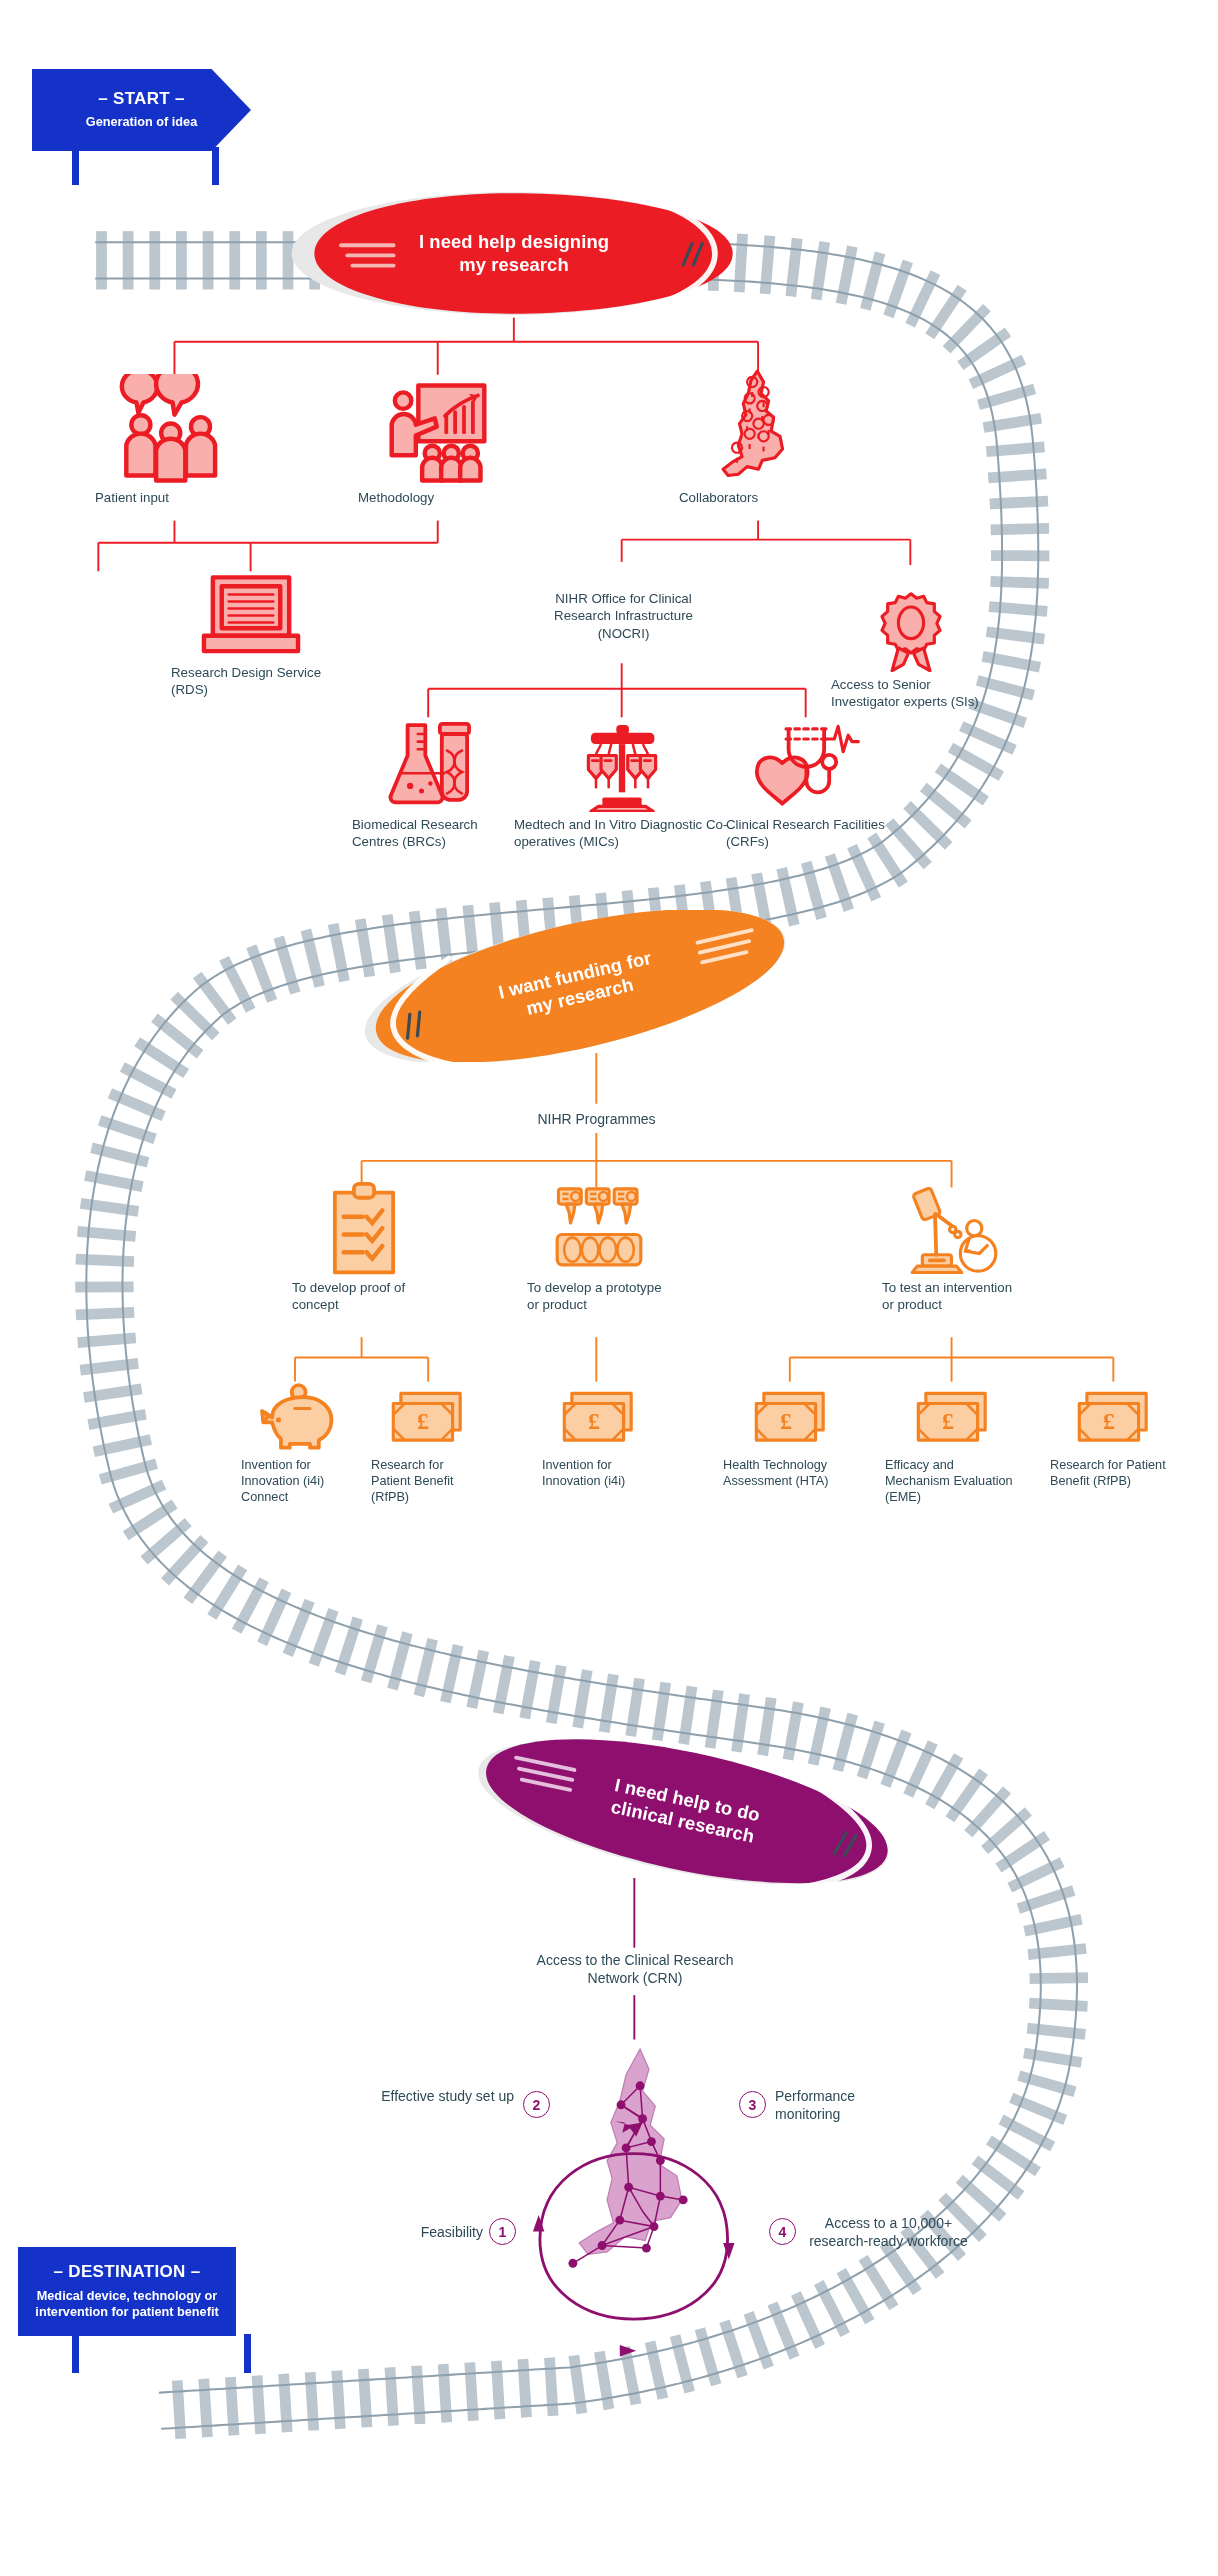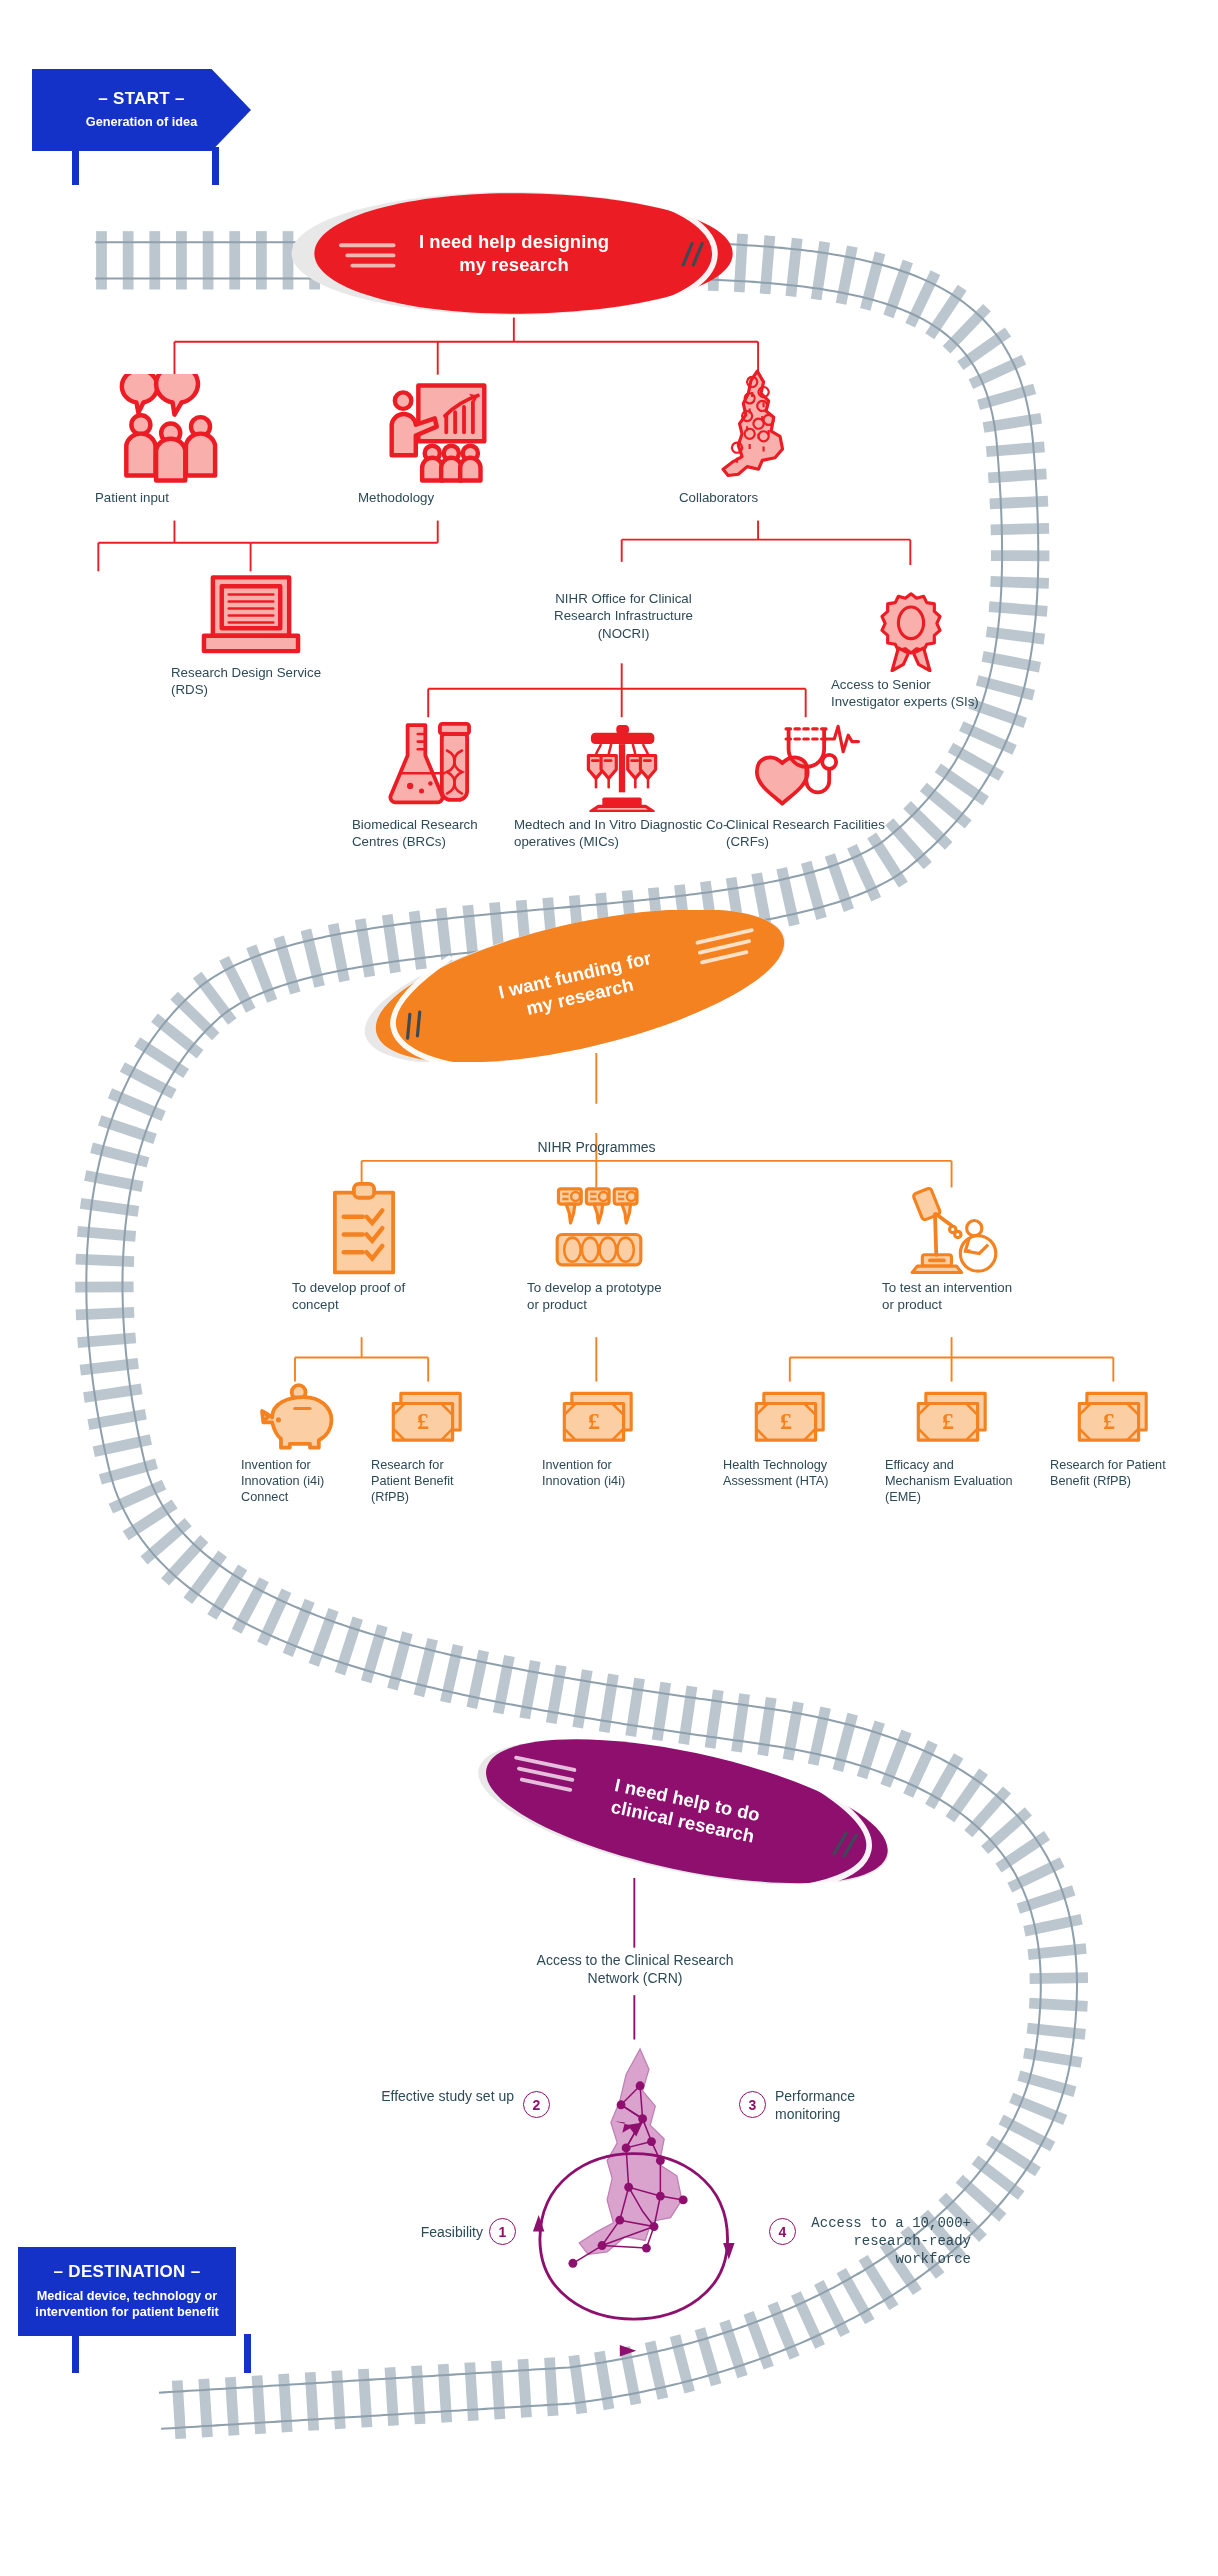--- a/index.html
+++ b/index.html
@@ -530,21 +530,21 @@
           <line x1="92" y1="104" x2="80" y2="140"></line>
           <line x1="108" y1="104" x2="96" y2="140"></line>
         </g>
       </g>
     </svg>
     <div class="label" style="transform:rotate(-13deg);">
       <span><span>I want funding for</span><br><span>my research</span></span>
     </div>
   </div>
 
-  <div class="plain-label" style="left:495px; top:1110px; width:203px; font-size:14px;margin-top:28px;">
+  <div class="plain-label" style="left:495px; top:1110px; width:203px; font-size:14px;">
     <span>NIHR Programmes</span>
   </div>
 
   <svg class="conn" style="left:0; top:1053px;" width="1218" height="406" viewBox="0 0 1920 640">
     <g stroke="#f58220" stroke-width="3" fill="none">
       <path d="M940 0 L940 80"></path>
       <path d="M940 126 L940 170"></path>
       <path d="M570 170 L1500 170"></path>
       <path d="M570 170 L570 212"></path>
       <path d="M940 170 L940 212"></path>
@@ -848,21 +848,21 @@
 
   <div class="cyc-label" style="left:362px; top:2087px; width:152px; text-align:right;">
     <span>Effective study set up</span>
   </div>
   <div class="cyc-label" style="left:775px; top:2087px; width:146px; text-align:left;">
     <span>Performance monitoring</span>
   </div>
   <div class="cyc-label" style="left:362px; top:2223px; width:121px; text-align:right;">
     <span>Feasibility</span>
   </div>
-  <div class="cyc-label" style="left:806px; top:2214px; width:165px; text-align:right;font-family:Liberation Mono, monospace;">
+  <div class="cyc-label" style="left:806px; top:2214px; width:165px; text-align:center;">
     <span>Access to a 10,000+ research-ready workforce</span>
   </div>
 
   <div class="signpost" id="dest-sign">
     <div class="sp-title">– DESTINATION –</div>
     <div class="sp-sub">Medical device, technology or intervention for patient benefit</div>
   </div>
   <div class="sp-leg" style="left:72px; top:2334px; height:39px;"></div>
   <div class="sp-leg" style="left:244px; top:2334px; height:39px;"></div>
 

